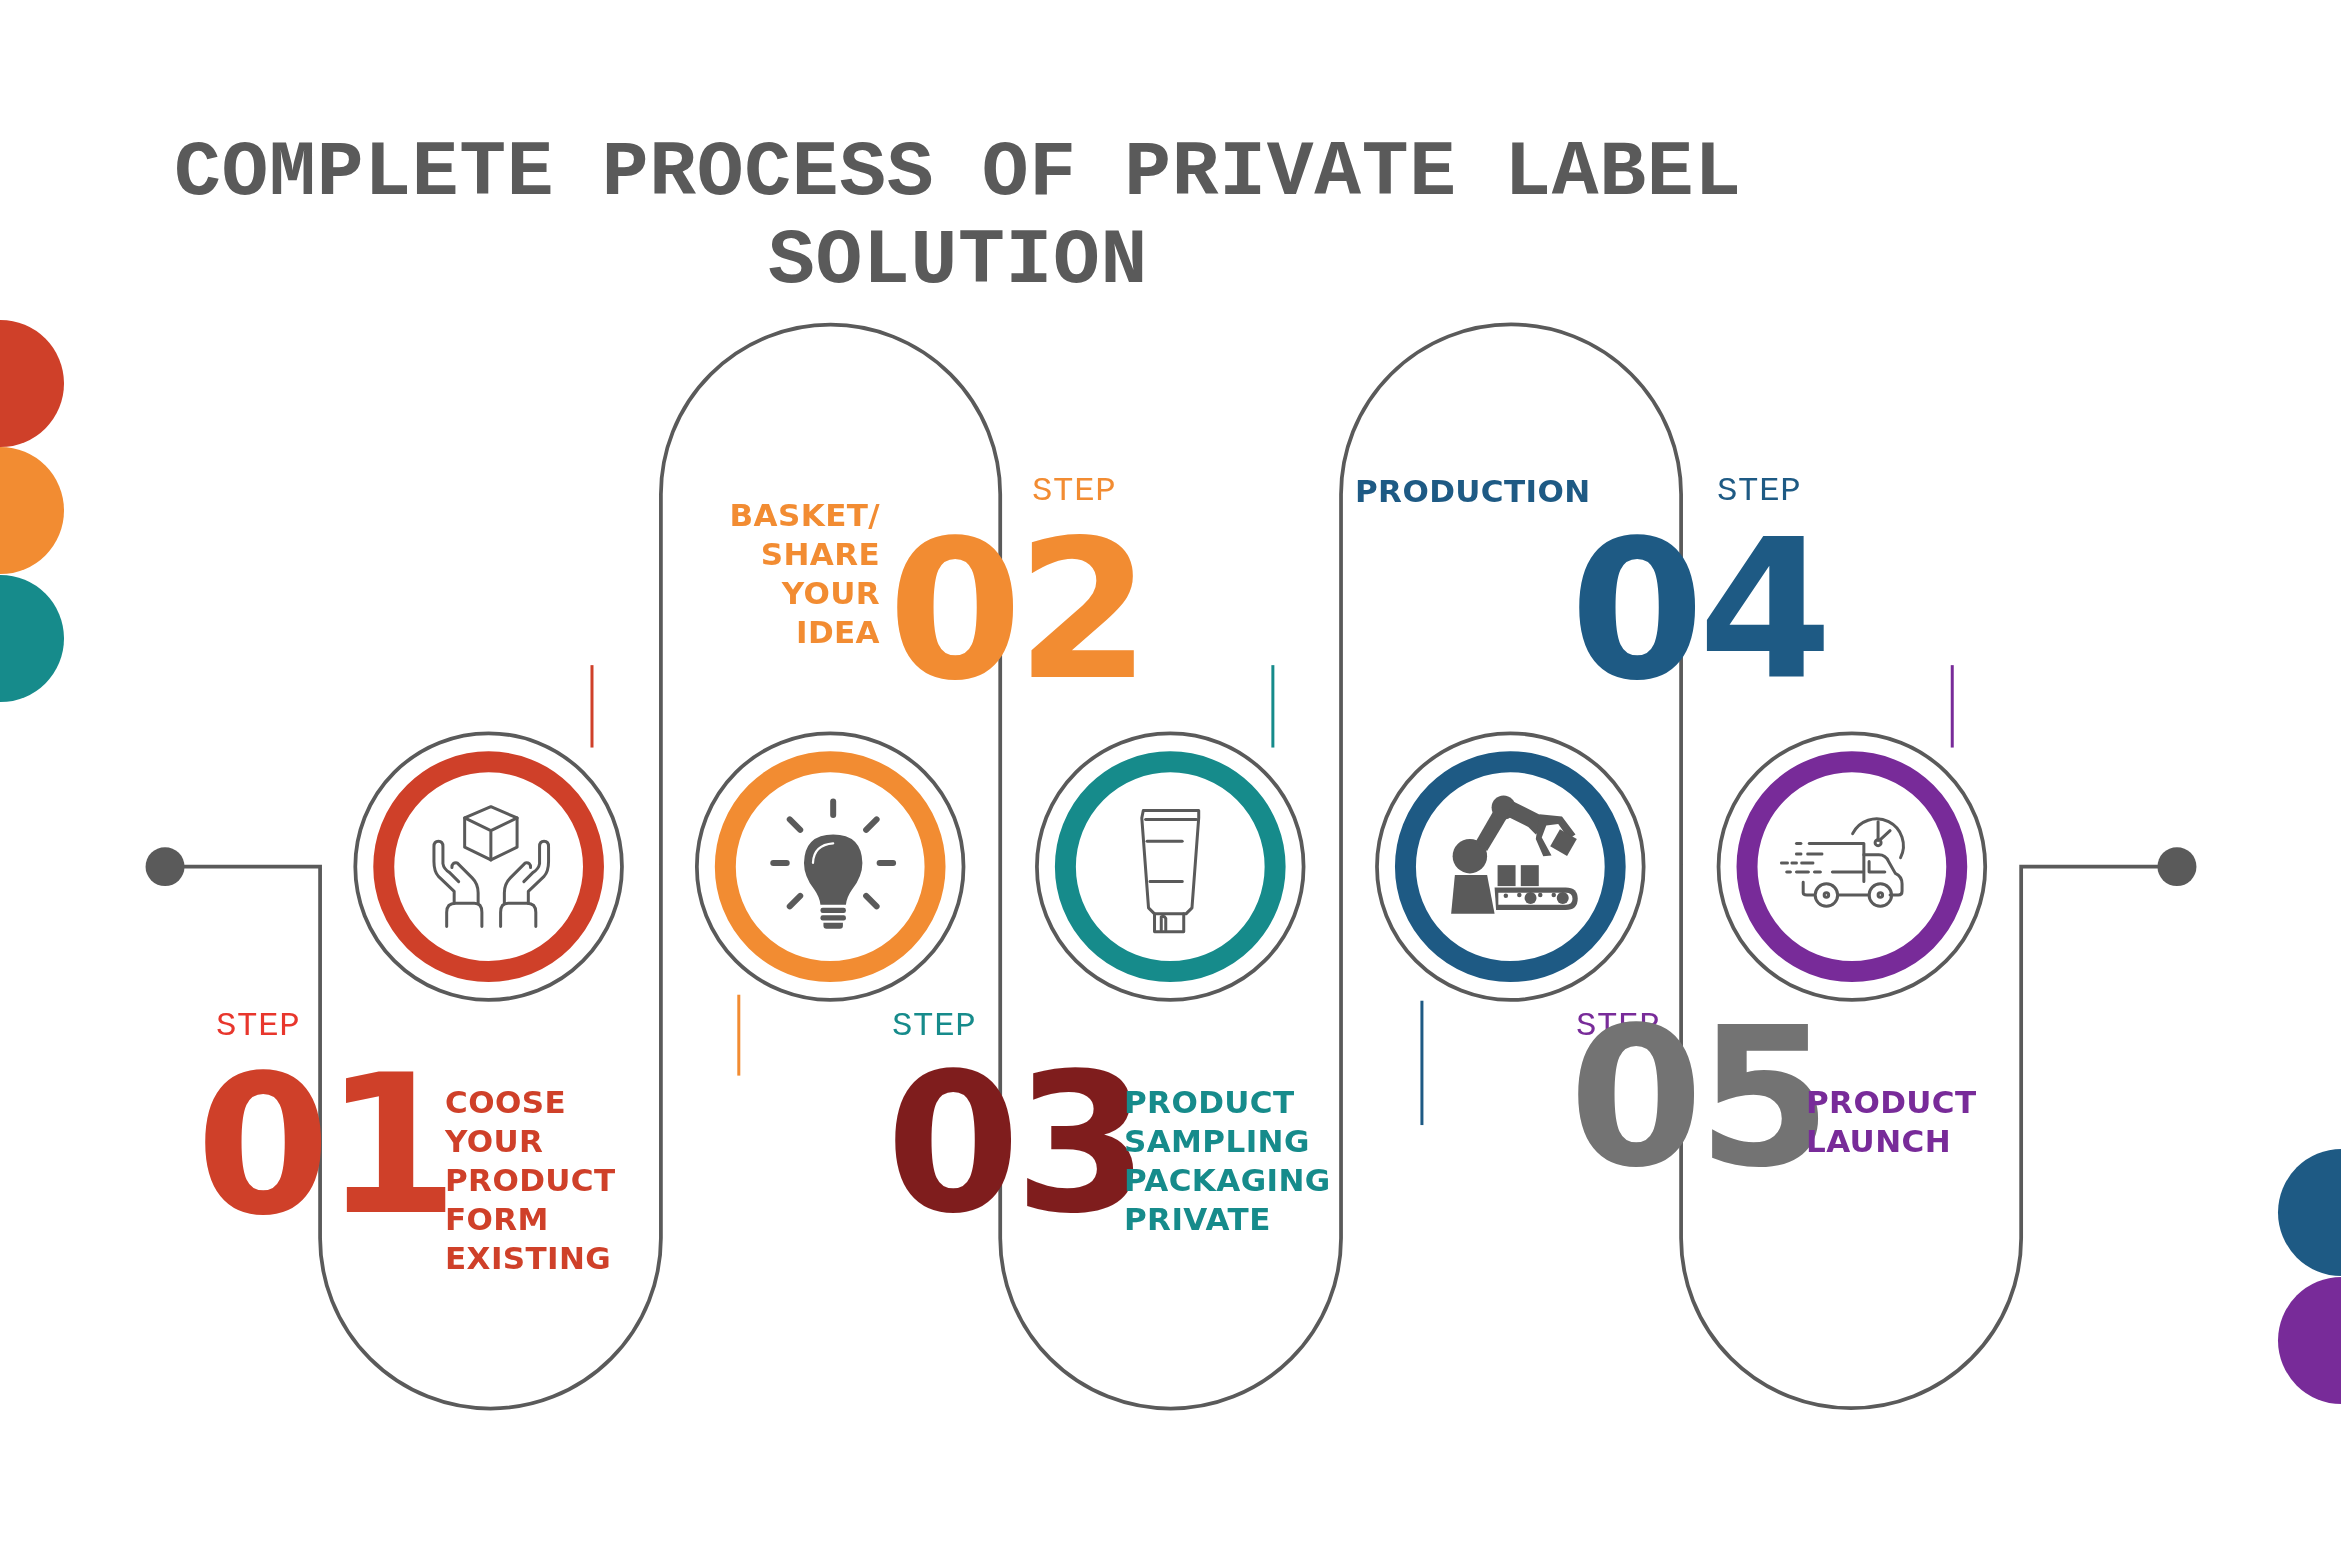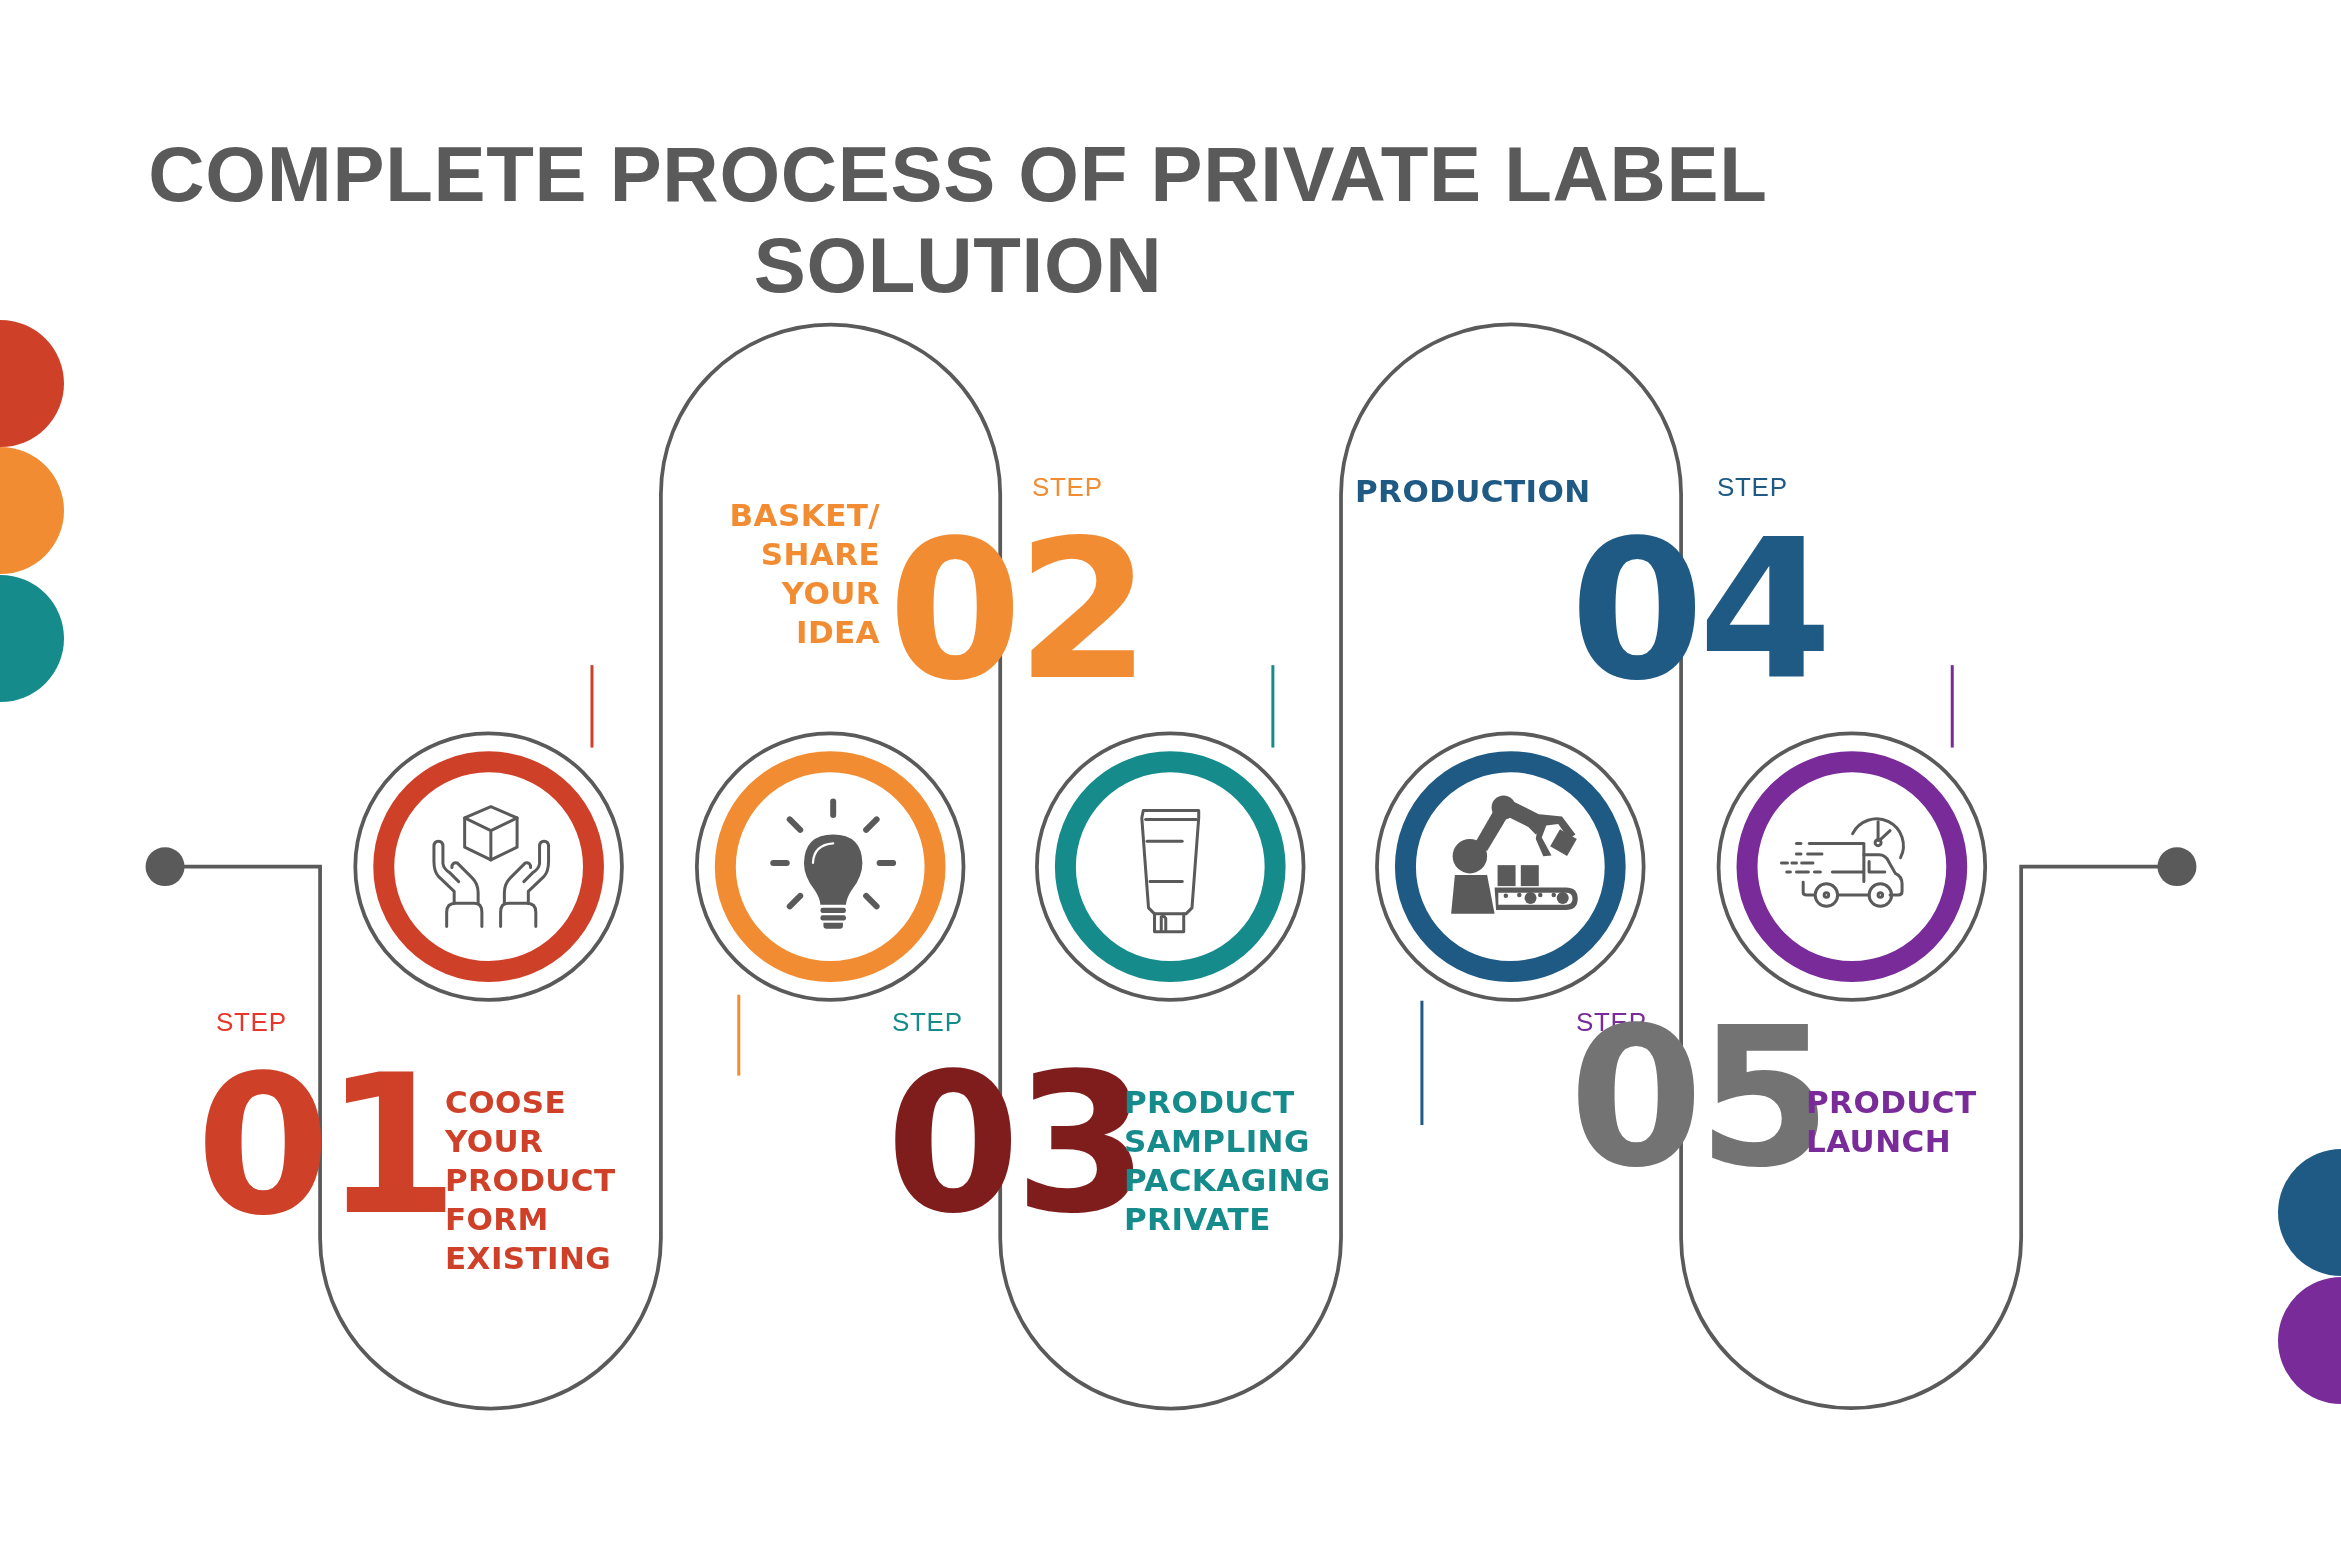--- a/index.html
+++ b/index.html
@@ -1,20 +1,20 @@
 <!DOCTYPE html>
 <html style="font-size:12px"><head>
 <meta charset="utf-8">
 <style>
   html,body{margin:0;padding:0;background:#ffffff;}
   body{width:2342px;height:1561px;position:relative;overflow:hidden;font-family:"Liberation Sans","DejaVu Sans",sans-serif;}
-  .title{position:absolute;left:0;width:1916px;top:129px;text-align:center;font-weight:700;font-size:78px;letter-spacing:0.7px;color:#5a5a5a;font-family:Liberation Sans, sans-serif;}
+  .title{position:absolute;left:0;width:1916px;top:129px;text-align:center;font-weight:700;font-size:78px;letter-spacing:0.7px;color:#5a5a5a;font-family:Liberation Mono, monospace;}
   svg.paths{position:absolute;left:0;top:0;}
   .deco{position:absolute;border-radius:50%;}
-  .step-label{position:absolute;font-size:26px;font-family:Liberation Sans, sans-serif;font-weight:400;letter-spacing:0.7px;}
+  .step-label{position:absolute;font-size:34px;font-family:Liberation Mono, monospace;font-weight:400;letter-spacing:0.7px;}
   .step-num{position:absolute;font-size:193px;font-weight:700;font-family:"DejaVu Sans",sans-serif;line-height:1;letter-spacing:-6px;}
   .desc{position:absolute;font-weight:700;font-size:31px;line-height:39px;font-family:"DejaVu Sans",sans-serif;letter-spacing:0.4px;}
   .desc div{white-space:nowrap;}
 </style>
 </head>
 <body>
 
 <div class="title">COMPLETE PROCESS OF PRIVATE LABEL SOLUTION</div>
 
 <div class="deco" style="left:-63px;top:320px;width:127px;height:127px;background:#cf4029;"></div>

